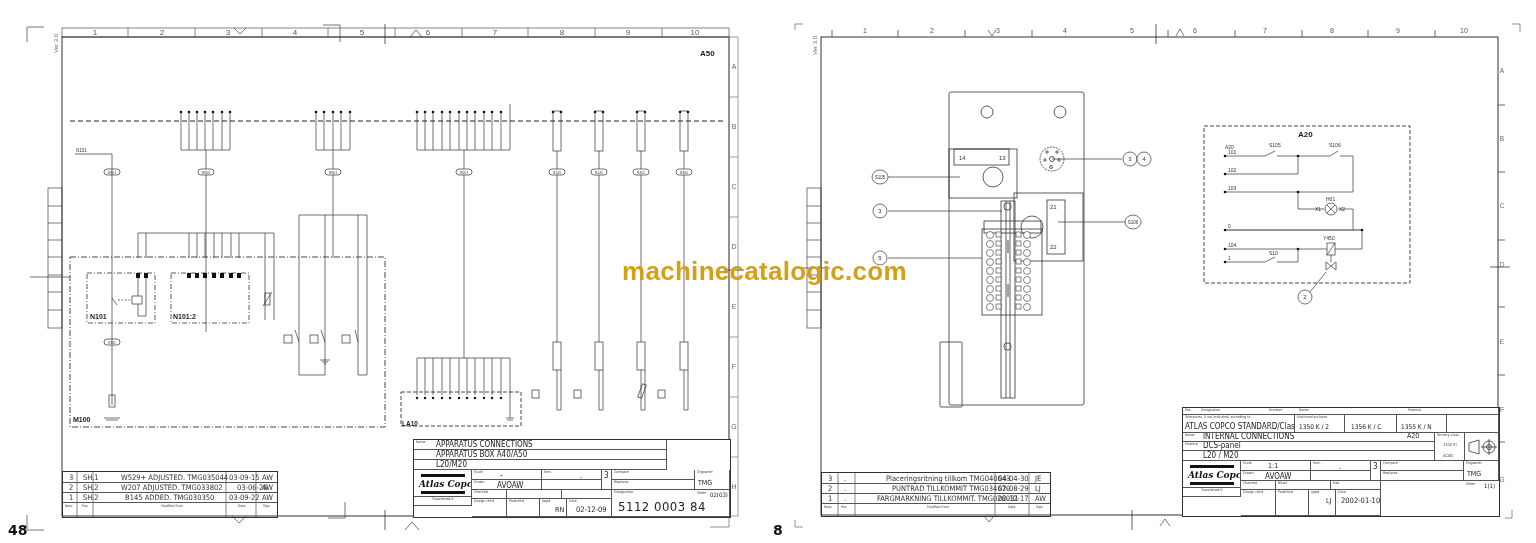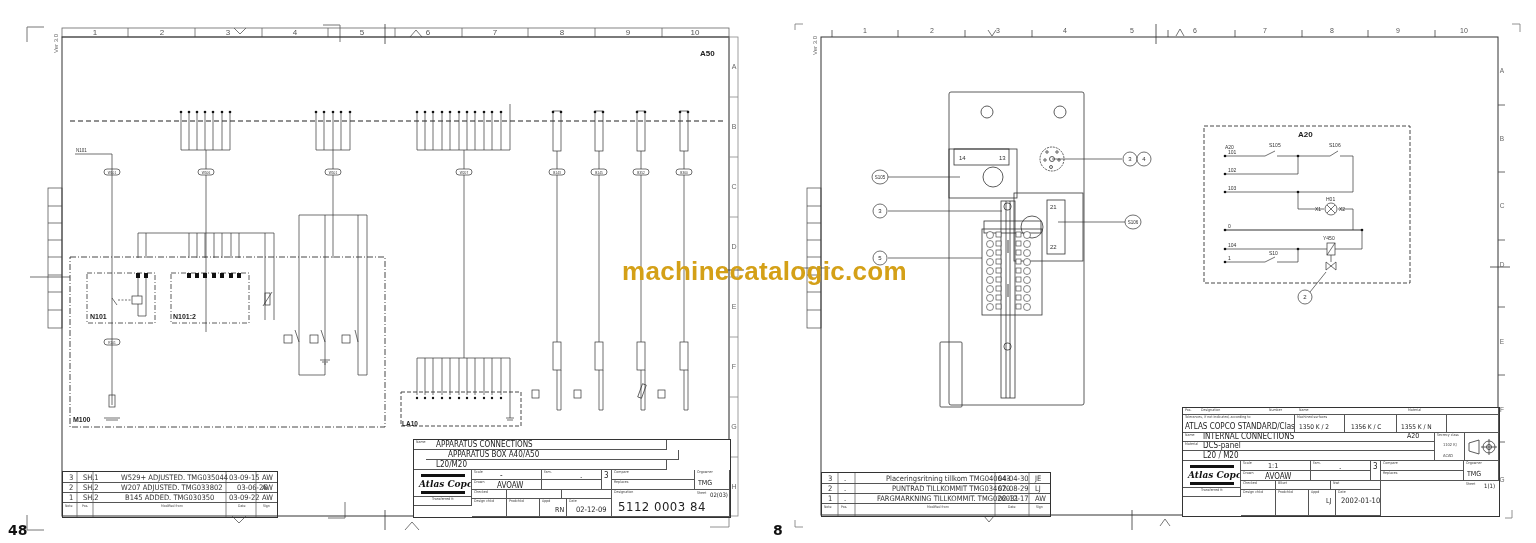--- a/index.html
+++ b/index.html
@@ -359,21 +359,21 @@
         </g>
     </svg>
   </div>
   <div class="abs" style="left:42px;top:470px;width:1px;height:1px;"></div>
 
   <div class="tb" style="left:413px;top:439px;width:316px;height:77px;">
     <div class="cell" style="left:0;top:0;width:253px;height:10px;">
       <span class="lbl">Name</span>
       <span class="val" style="left:22px;top:0px">APPARATUS CONNECTIONS</span>
     </div>
-    <div class="cell" style="left:12px;top:10px;width:253px;height:10px;">
+    <div class="cell" style="left:0;top:10px;width:253px;height:10px;">
       <span class="val" style="left:22px;top:0px">APPARATUS BOX A40/A50</span>
     </div>
     <div class="cell" style="left:0;top:20px;width:253px;height:10px;">
       <span class="val" style="left:22px;top:0px">L20/M20</span>
     </div>
     <div class="cell" style="left:0;top:30px;width:58px;height:27px;">
       <div class="logo-bar" style="left:7px;top:4px;width:44px;"></div>
       <span class="logo" style="left:5px;top:9px">Atlas Copco</span>
       <div class="logo-bar" style="left:7px;top:21px;width:44px;"></div>
     </div>

